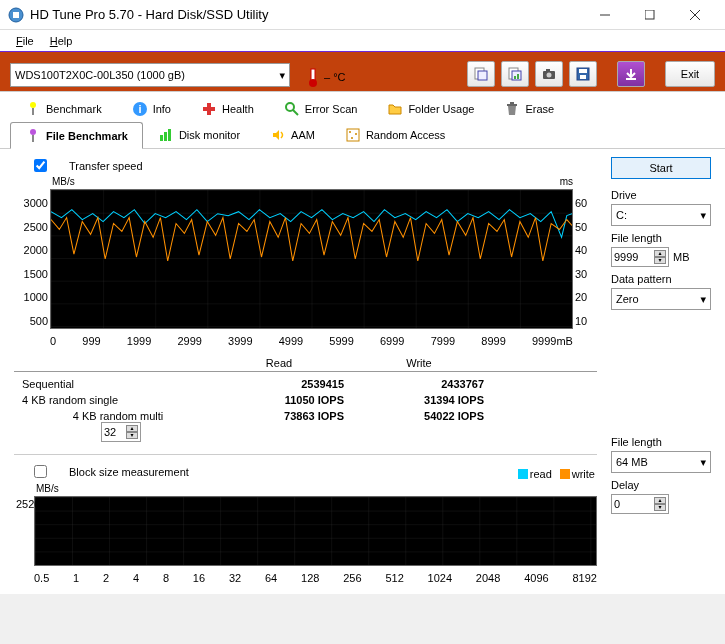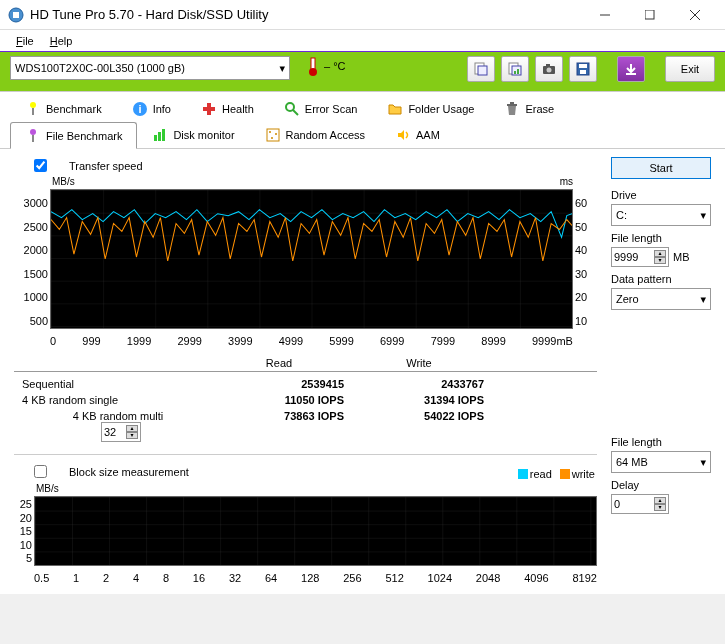--- a/index.html
+++ b/index.html
@@ -5,30 +5,30 @@
 * { box-sizing: border-box; margin: 0; padding: 0; font-family: 'Segoe UI', Tahoma, sans-serif; font-size: 11px; }
 body { background: #f0f0f0; width: 725px; height: 644px; overflow: hidden; }
 .titlebar { height: 30px; background: #fff; display: flex; align-items: center; padding: 0 8px; border-bottom: 1px solid #ddd; }
 .titlebar .icon { width: 16px; height: 16px; margin-right: 6px; }
 .titlebar .title { flex: 1; font-size: 13px; }
 .titlebar .winbtn { width: 45px; height: 30px; display: flex; align-items: center; justify-content: center; cursor: pointer; }
 .titlebar .winbtn svg { width: 10px; height: 10px; }
 .menubar { height: 22px; background: #fff; display: flex; align-items: center; padding: 0 8px; border-bottom: 1px solid #6d28d9; }
 .menubar .menuitem { padding: 2px 8px; cursor: pointer; }
 .menubar .menuitem u { text-decoration: underline; }
-.toolbar { height: 40px; background: #84cc16; display: flex; align-items: flex-start; padding: 4px 10px; gap: 6px; border-bottom: 1px solid #ccc; }
+.toolbar { height: 40px; background: #c2410c; display: flex; align-items: flex-end; padding: 4px 10px; gap: 6px; border-bottom: 1px solid #ccc; }
 .drive-select { width: 280px; height: 24px; background: #fff; border: 1px solid #999; padding: 2px 4px; display: flex; align-items: center; justify-content: space-between; }
 .temp { display: flex; align-items: center; gap: 4px; margin-left: 10px; }
 .spacer { flex: 1; }
 .tbtn { width: 28px; height: 26px; border: 1px solid #aaa; background: linear-gradient(#fff,#e8e8e8); display: flex; align-items: center; justify-content: center; cursor: pointer; border-radius: 2px; }
 .tbtn.wide { width: 50px; }
 .tbtn.purple { background: linear-gradient(#b050d0,#8030a0); }
 .tabs { display: flex; flex-wrap: wrap; background: #fff; padding: 4px 10px 0; border-bottom: 1px solid #ccc; }
 .tab { display: flex; align-items: center; gap: 5px; padding: 4px 14px; cursor: pointer; border: 1px solid transparent; }
-.tab.active { background: #fff; border: 1px solid #999; border-bottom: 1px solid #fff; border-radius: 3px 3px 0 0; margin-bottom: -1px; }
+.tab.active { background: #fff; border: 1px solid #999; border-bottom: 1px solid #fff; border-radius: 3px 3px 0 0; margin-bottom: -1px; font-weight: bold; }
 .tabrow { width: 100%; display: flex; }
 .content { padding: 8px 14px; background: #fff; display: flex; gap: 14px; }
 .leftcol { flex: 1; }
 .rightcol { width: 100px; }
 .checkbox { display: flex; align-items: center; gap: 20px; margin: 2px 0 4px 20px; }
 .checkbox input { margin-right: 2px; }
 .chart-wrap { position: relative; margin: 2px 0; }
 .chart { background: #000; border: 1px solid #666; width: 100%; }
 .y-axis { position: absolute; left: -30px; top: 8px; height: 130px; display: flex; flex-direction: column; justify-content: space-between; text-align: right; width: 28px; font-size: 10px; }
 .y-axis-r { position: absolute; right: -20px; top: 8px; height: 130px; display: flex; flex-direction: column; justify-content: space-between; width: 18px; font-size: 10px; }
@@ -46,21 +46,21 @@
 .spinner .spin-btns div { width: 12px; height: 7px; background: #ddd; border: 1px solid #888; font-size: 6px; text-align: center; line-height: 5px; }
 .btn { border: 1px solid #0078d7; background: #e5f1fb; padding: 4px 0; text-align: center; cursor: pointer; margin-bottom: 10px; }
 .label { margin: 6px 0 3px; }
 .select { width: 100%; height: 22px; border: 1px solid #999; background: #fff; padding: 0 4px; display: flex; align-items: center; justify-content: space-between; }
 .hr { border: none; border-top: 1px solid #ccc; margin: 10px 0; }
 .legend { position: absolute; top: -14px; right: 2px; display: flex; gap: 8px; font-size: 10px; }
 .legend-item { display: flex; align-items: center; gap: 2px; }
 .legend-item .sw { width: 10px; height: 10px; }
 .chart1-inner { margin-left: 36px; position: relative; margin-right: 24px; }
 .chart2-inner { margin-left: 20px; position: relative; }
-.y-axis2 { position: absolute; left: -18px; top: 2px; height: 66px; display: flex; flex-direction: column; justify-content: space-between; text-align: right; width: 16px; font-size: 10px; }
+.y-axis2 { position: absolute; left: -18px; top: 2px; height: 66px; display: flex; flex-direction: row; justify-content: space-between; text-align: right; width: 16px; font-size: 10px; }
 .tabs-icon { width: 16px; height: 16px; }
 </style>
 </head>
 <body>
 
 <div class="titlebar">
   <svg class="icon" viewBox="0 0 16 16">
       <circle cx="8" cy="8" r="7" fill="#4a90d0" stroke="#2060a0"></circle>
       <rect x="5" y="5" width="6" height="6" fill="#fff"></rect>
     </svg>
@@ -198,33 +198,33 @@
     <div class="tab">
         <svg class="tabs-icon" viewBox="0 0 16 16">
           <rect x="2" y="8" width="3" height="6" fill="#3c3"></rect>
           <rect x="6" y="5" width="3" height="9" fill="#3c3"></rect>
           <rect x="10" y="2" width="3" height="12" fill="#3c3"></rect>
         </svg>
         <span>Disk monitor</span>
       </div>
     <div class="tab">
         <svg class="tabs-icon" viewBox="0 0 16 16">
+          <path d="M3 6 L6 6 L9 3 L9 13 L6 10 L3 10 Z" fill="#fb0"></path>
+          <path d="M11 5 Q14 8 11 11" fill="none" stroke="#fb0" stroke-width="1.5"></path>
+        </svg>
+        <span>AAM</span>
+      </div>
+    <div class="tab">
+        <svg class="tabs-icon" viewBox="0 0 16 16">
           <rect x="2" y="2" width="12" height="12" fill="#fff" stroke="#c80"></rect>
           <circle cx="5" cy="5" r="1" fill="#c80"></circle>
           <circle cx="11" cy="7" r="1" fill="#c80"></circle>
           <circle cx="7" cy="11" r="1" fill="#c80"></circle>
         </svg>
         <span>Random Access</span>
-      </div>
-    <div class="tab">
-        <svg class="tabs-icon" viewBox="0 0 16 16">
-          <path d="M3 6 L6 6 L9 3 L9 13 L6 10 L3 10 Z" fill="#fb0"></path>
-          <path d="M11 5 Q14 8 11 11" fill="none" stroke="#fb0" stroke-width="1.5"></path>
-        </svg>
-        <span>AAM</span>
       </div>
   </div>
 </div>
 
 <div class="content">
   <div class="leftcol">
     <label class="checkbox">
       <input type="checkbox" checked="" style="">
       <span>Transfer speed</span>
     </label>

